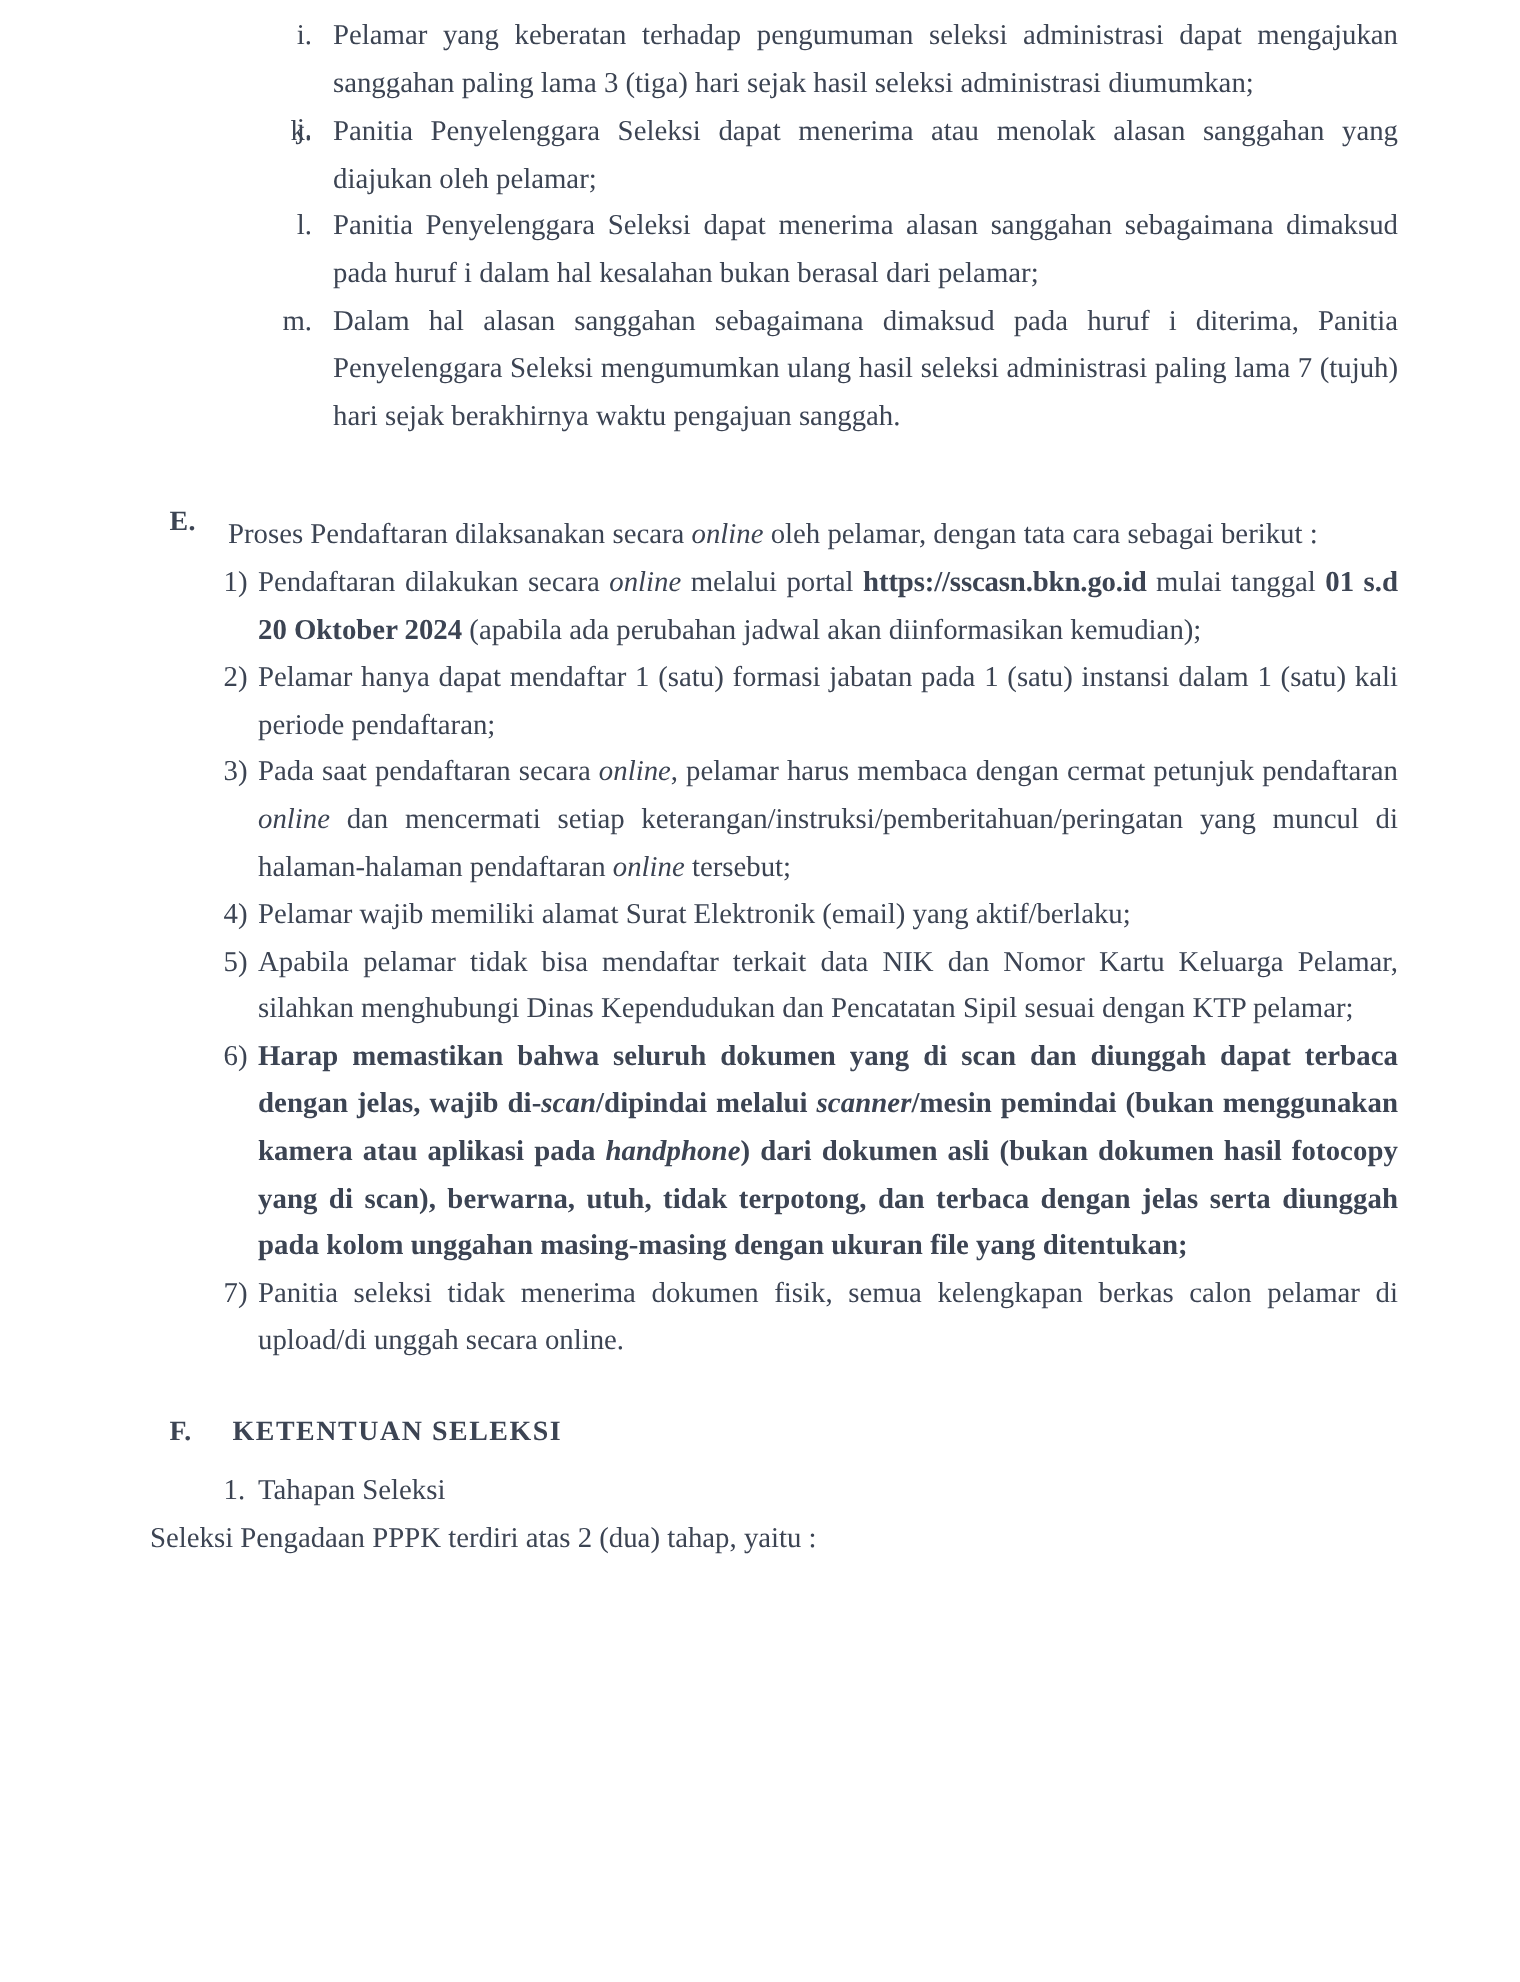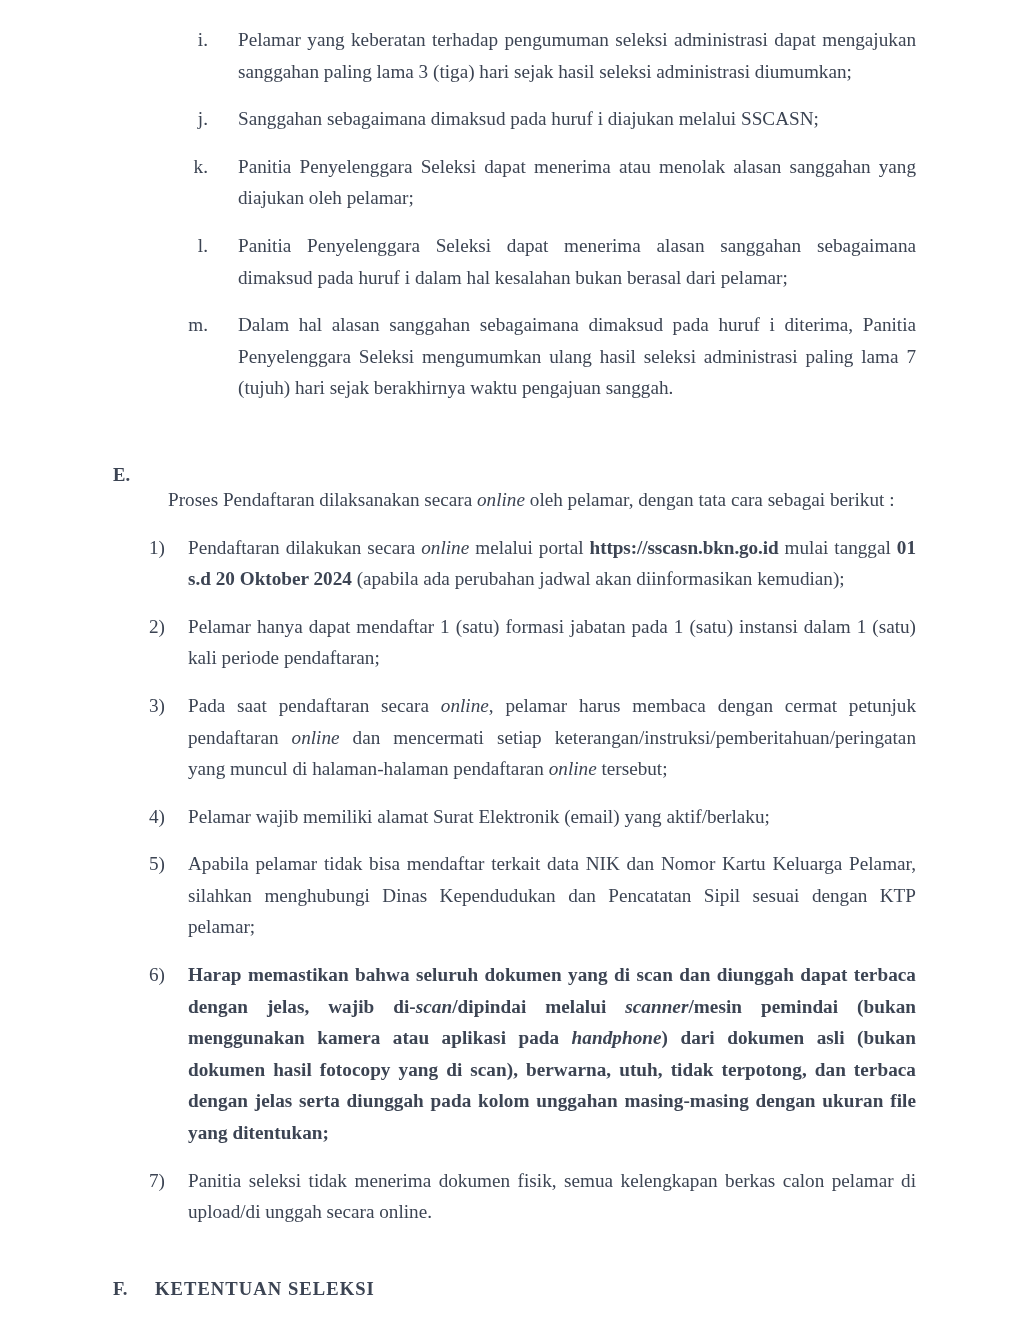--- a/index.html
+++ b/index.html
@@ -24,21 +24,21 @@
     box-sizing: border-box;
     padding: 0;
   }
 
   
   .para {
     font-size: 19.2px;
     line-height: 31.6px;
     text-align: justify;
     text-justify: inter-word;
-    margin: 16px;
+    margin: 0;
     color: #3c4453;
   }
 
   
   .alpha-list {
     list-style: none;
     margin: 0;
     padding: 0;
   }
   .alpha-item {
@@ -146,21 +146,20 @@
 
   <ul class="alpha-list">
 
     <li class="alpha-item">
       <span class="alpha-marker">i.</span>
       <p class="para">Pelamar yang keberatan terhadap pengumuman seleksi administrasi dapat mengajukan sanggahan paling lama 3 (tiga) hari sejak hasil seleksi administrasi diumumkan;</p>
     </li>
 
     <li class="alpha-item">
       <span class="alpha-marker">j.</span>
-      <p class="para">Sanggahan sebagaimana dimaksud pada huruf i diajukan melalui SSCASN;</p>
     </li>
 
     <li class="alpha-item">
       <span class="alpha-marker">k.</span>
       <p class="para">Panitia Penyelenggara Seleksi dapat menerima atau menolak alasan sanggahan yang diajukan oleh pelamar;</p>
     </li>
 
     <li class="alpha-item">
       <span class="alpha-marker">l.</span>
       <p class="para">Panitia Penyelenggara Seleksi dapat menerima alasan sanggahan sebagaimana dimaksud pada huruf i dalam hal kesalahan bukan berasal dari pelamar;</p>
@@ -228,19 +227,20 @@
 
   <div class="section">
     <span class="section-letter">F.</span>
     <h2 class="section-title">KETENTUAN SELEKSI</h2>
   </div>
 
   <div class="gap-sm"></div>
 
   <div class="sub-item">
     <span class="sub-marker">1.</span>
+    <p class="para">Tahapan Seleksi</p>
   </div>
 
   <div class="sub-body">
     <p class="para">Seleksi Pengadaan PPPK terdiri atas 2 (dua) tahap, yaitu :</p>
   </div>
 
 </div>
 
 </body></html>

